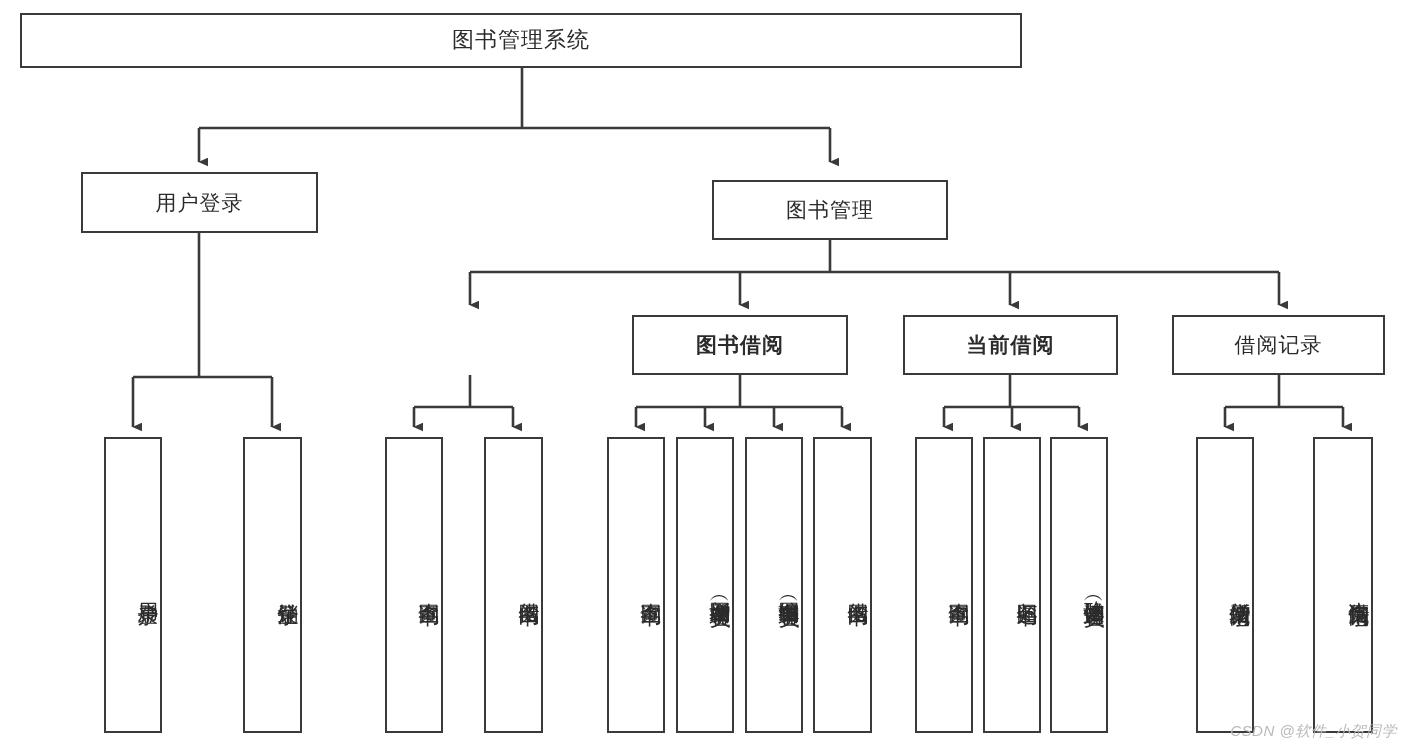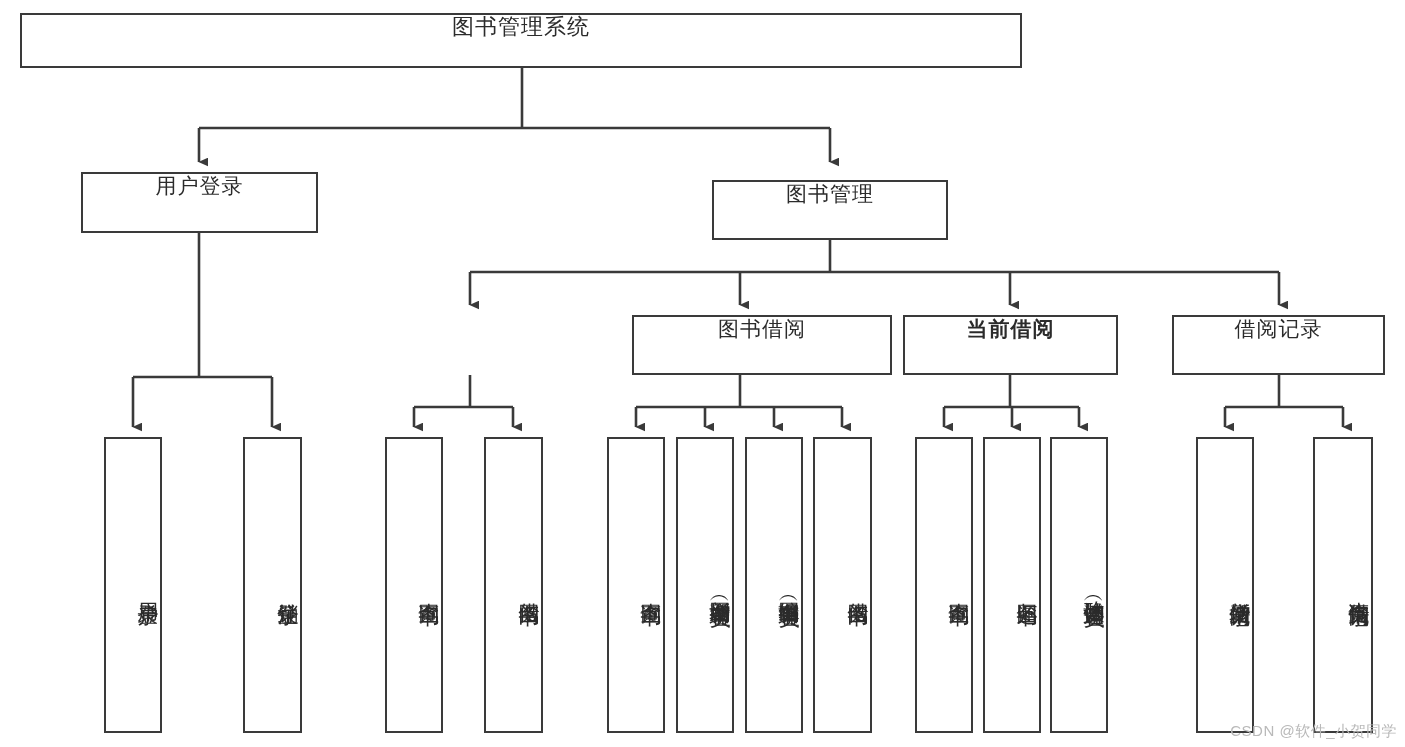--- a/index.html
+++ b/index.html
@@ -25,21 +25,21 @@
     width: 1405px;
     height: 747px;
     pointer-events: none;
   }
   .node {
     position: absolute;
     box-sizing: border-box;
     background: #ffffff;
     border: 2.2px solid #3a3a3a;
     display: flex;
-    align-items: flex-start;
+    align-items: center;
     justify-content: center;
     color: #2b2b2b;
   }
   .node.horizontal {
     font-size: 21px;
     letter-spacing: 1px;
     line-height: 1.1;
     white-space: nowrap;
   }
   .node.vertical {
@@ -62,20 +62,21 @@
   }
   #watermark {
     position: absolute;
     right: 8px;
     bottom: 6px;
     font-size: 15px;
     color: #b9b9b9;
     letter-spacing: 0.5px;
     white-space: nowrap;
     user-select: none;
+    font-style: italic;
   }
 </style>
 </head>
 <body>
 
 <div id="diagram-canvas">
 
   <svg id="connectors" viewBox="0 0 1405 747" width="1405" height="747" xmlns="http://www.w3.org/2000/svg">
     <defs>
       <marker id="arrowhead" markerWidth="9" markerHeight="10" refX="4.5" refY="9.4" orient="auto" markerUnits="userSpaceOnUse">
@@ -133,21 +134,21 @@
     <span class="label">图书管理系统</span>
   </div>
 
   <div class="node horizontal" style="left:81px; top:172px; width:237px; height:61px;">
     <span class="label">用户登录</span>
   </div>
   <div class="node horizontal" style="left:712px; top:180px; width:236px; height:60px;">
     <span class="label">图书管理</span>
   </div>
 
-  <div class="node horizontal" style="left:632px; top:315px; width:260px; height:60px;">
+  <div class="node horizontal" style="left:632px; top:315px; width:216px; height:60px;font-weight:bold;">
     <span class="label">图书借阅</span>
   </div>
   <div class="node horizontal" style="left:903px; top:315px; width:215px; height:60px;font-weight:bold;">
     <span class="label">当前借阅</span>
   </div>
   <div class="node horizontal" style="left:1172px; top:315px; width:213px; height:60px;">
     <span class="label">借阅记录</span>
   </div>
 
   <div class="node vertical" style="left:104px; top:437px; width:58px; height:296px;">

